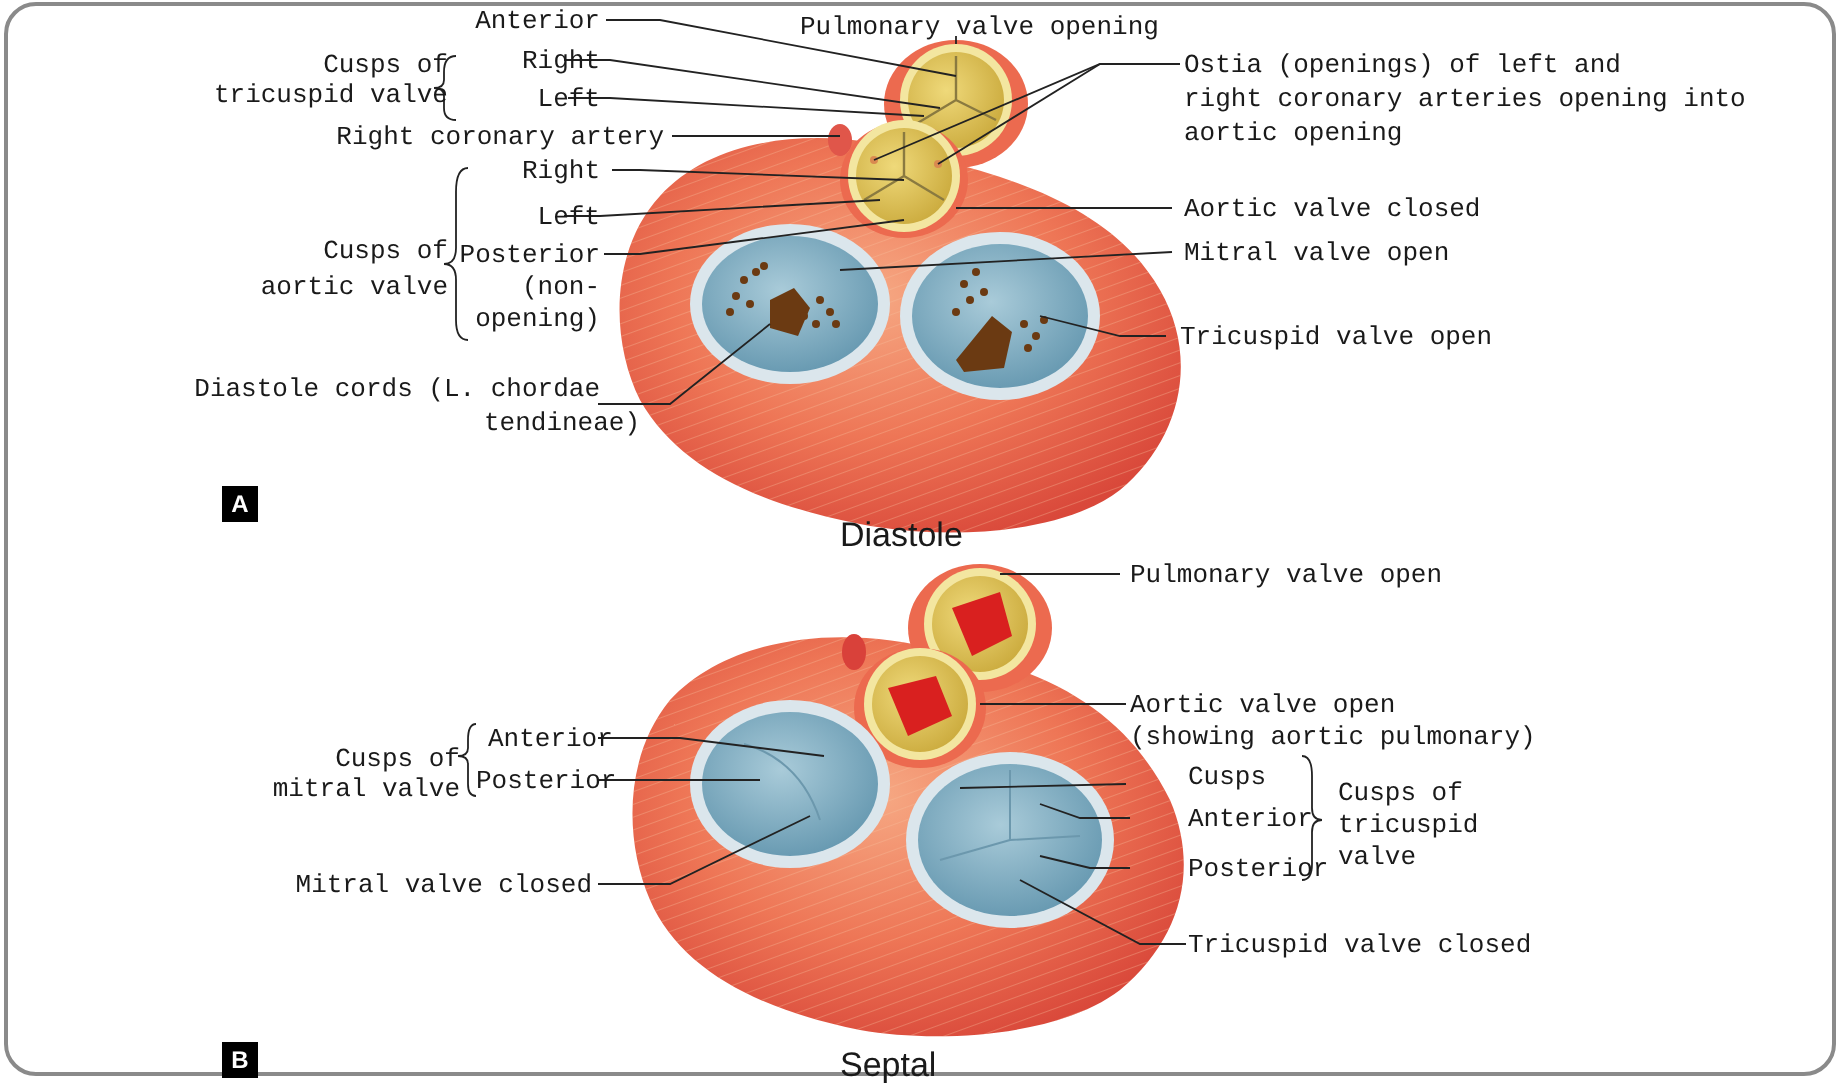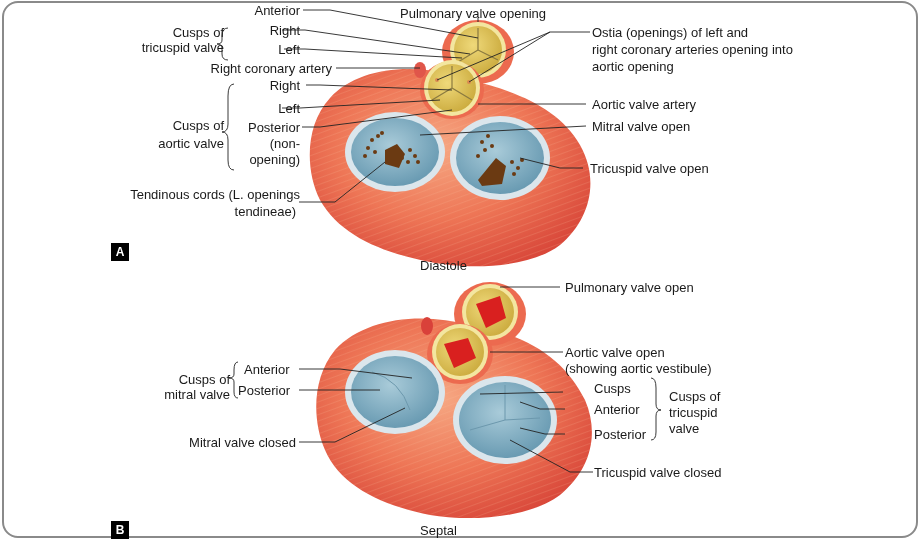--- a/index.html
+++ b/index.html
@@ -1,25 +1,25 @@
 <!DOCTYPE html>
 <html><head>
 <meta charset="utf-8">
 <style>
   html, body { margin: 0; padding: 0; background: #ffffff; }
   body { width: 924px; height: 543px; position: relative; overflow: hidden;
          font-family: "Liberation Sans", sans-serif; color: #1a1a1a; }
   .frame { position: absolute; left: 2px; top: 1px; width: 916px; height: 537px;
            border: 2px solid #8a8a8a; border-radius: 16px; box-sizing: border-box; background: #fff; }
   svg.art { position: absolute; left: 0; top: 0; }
-  .lbl { position: absolute; font-size: 13px; line-height: 15px; white-space: nowrap; }
+  .lbl { position: absolute; font-size: 13px; line-height: 15px; white-space: nowrap; font-family: Liberation Mono, monospace; }
   .r { text-align: right; }
   .badge { position: absolute; width: 18px; height: 18px; background: #000; color: #fff;
            font-weight: bold; font-size: 12px; line-height: 18px; text-align: center; }
-  .caption { position: absolute; font-size: 13px; }
+  .caption { position: absolute; font-size: 17px; }
 </style>
 </head>
 <body>
 
 <div class="frame"></div>
 
 <svg class="art" width="924" height="543" viewBox="0 0 924 543">
   <defs>
     <radialGradient id="muscleGrad" cx="45%" cy="40%" r="65%">
       <stop offset="0%" stop-color="#f6a883"></stop>
@@ -159,43 +159,43 @@
 <div class="lbl r" style="right:624px;top:23px">Right</div>
 <div class="lbl r" style="right:624px;top:42px">Left</div>
 <div class="lbl r" style="right:592px;top:61px">Right coronary artery</div>
 <div class="lbl r" style="right:624px;top:78px">Right</div>
 <div class="lbl r" style="right:624px;top:101px">Left</div>
 <div class="lbl r" style="right:700px;top:118px">Cusps of</div>
 <div class="lbl r" style="right:700px;top:136px">aortic valve</div>
 <div class="lbl r" style="right:624px;top:120px">Posterior</div>
 <div class="lbl r" style="right:624px;top:136px">(non-</div>
 <div class="lbl r" style="right:624px;top:152px">opening)</div>
-<div class="lbl r" style="right:624px;top:187px">Tendinous cords (L. openings</div>
-<div class="lbl r" style="right:628px;top:204px">tendineae)</div>
+<div class="lbl r" style="right:624px;top:187px">Diastole cords (L. chordae</div>
+<div class="lbl r" style="right:604px;top:204px">tendineae)</div>
 
 <div class="lbl" style="left:400px;top:6px">Pulmonary valve opening</div>
 <div class="lbl" style="left:592px;top:25px">Ostia (openings) of left and</div>
 <div class="lbl" style="left:592px;top:42px;width:318px;overflow:hidden">right coronary arteries opening into</div>
 <div class="lbl" style="left:592px;top:59px">aortic opening</div>
-<div class="lbl" style="left:592px;top:97px">Aortic valve artery</div>
+<div class="lbl" style="left:592px;top:97px">Aortic valve closed</div>
 <div class="lbl" style="left:592px;top:119px">Mitral valve open</div>
 <div class="lbl" style="left:590px;top:161px">Tricuspid valve open</div>
 
 <div class="badge" style="left:111px;top:243px">A</div>
 <div class="caption" style="left:420px;top:258px">Diastole</div>
 
 <div class="lbl r" style="right:694px;top:372px">Cusps of</div>
 <div class="lbl r" style="right:694px;top:387px">mitral valve</div>
 <div class="lbl" style="left:244px;top:362px">Anterior</div>
 <div class="lbl" style="left:238px;top:383px">Posterior</div>
 <div class="lbl r" style="right:628px;top:435px">Mitral valve closed</div>
 
 <div class="lbl" style="left:565px;top:280px">Pulmonary valve open</div>
 <div class="lbl" style="left:565px;top:345px">Aortic valve open</div>
-<div class="lbl" style="left:565px;top:361px">(showing aortic vestibule)</div>
+<div class="lbl" style="left:565px;top:361px">(showing aortic pulmonary)</div>
 <div class="lbl" style="left:594px;top:381px">Cusps</div>
 <div class="lbl" style="left:594px;top:402px">Anterior</div>
 <div class="lbl" style="left:594px;top:427px">Posterior</div>
 <div class="lbl" style="left:669px;top:389px">Cusps of</div>
 <div class="lbl" style="left:669px;top:405px">tricuspid</div>
 <div class="lbl" style="left:669px;top:421px">valve</div>
 <div class="lbl" style="left:594px;top:465px">Tricuspid valve closed</div>
 
 <div class="badge" style="left:111px;top:521px">B</div>
 <div class="caption" style="left:420px;top:523px">Septal</div>

